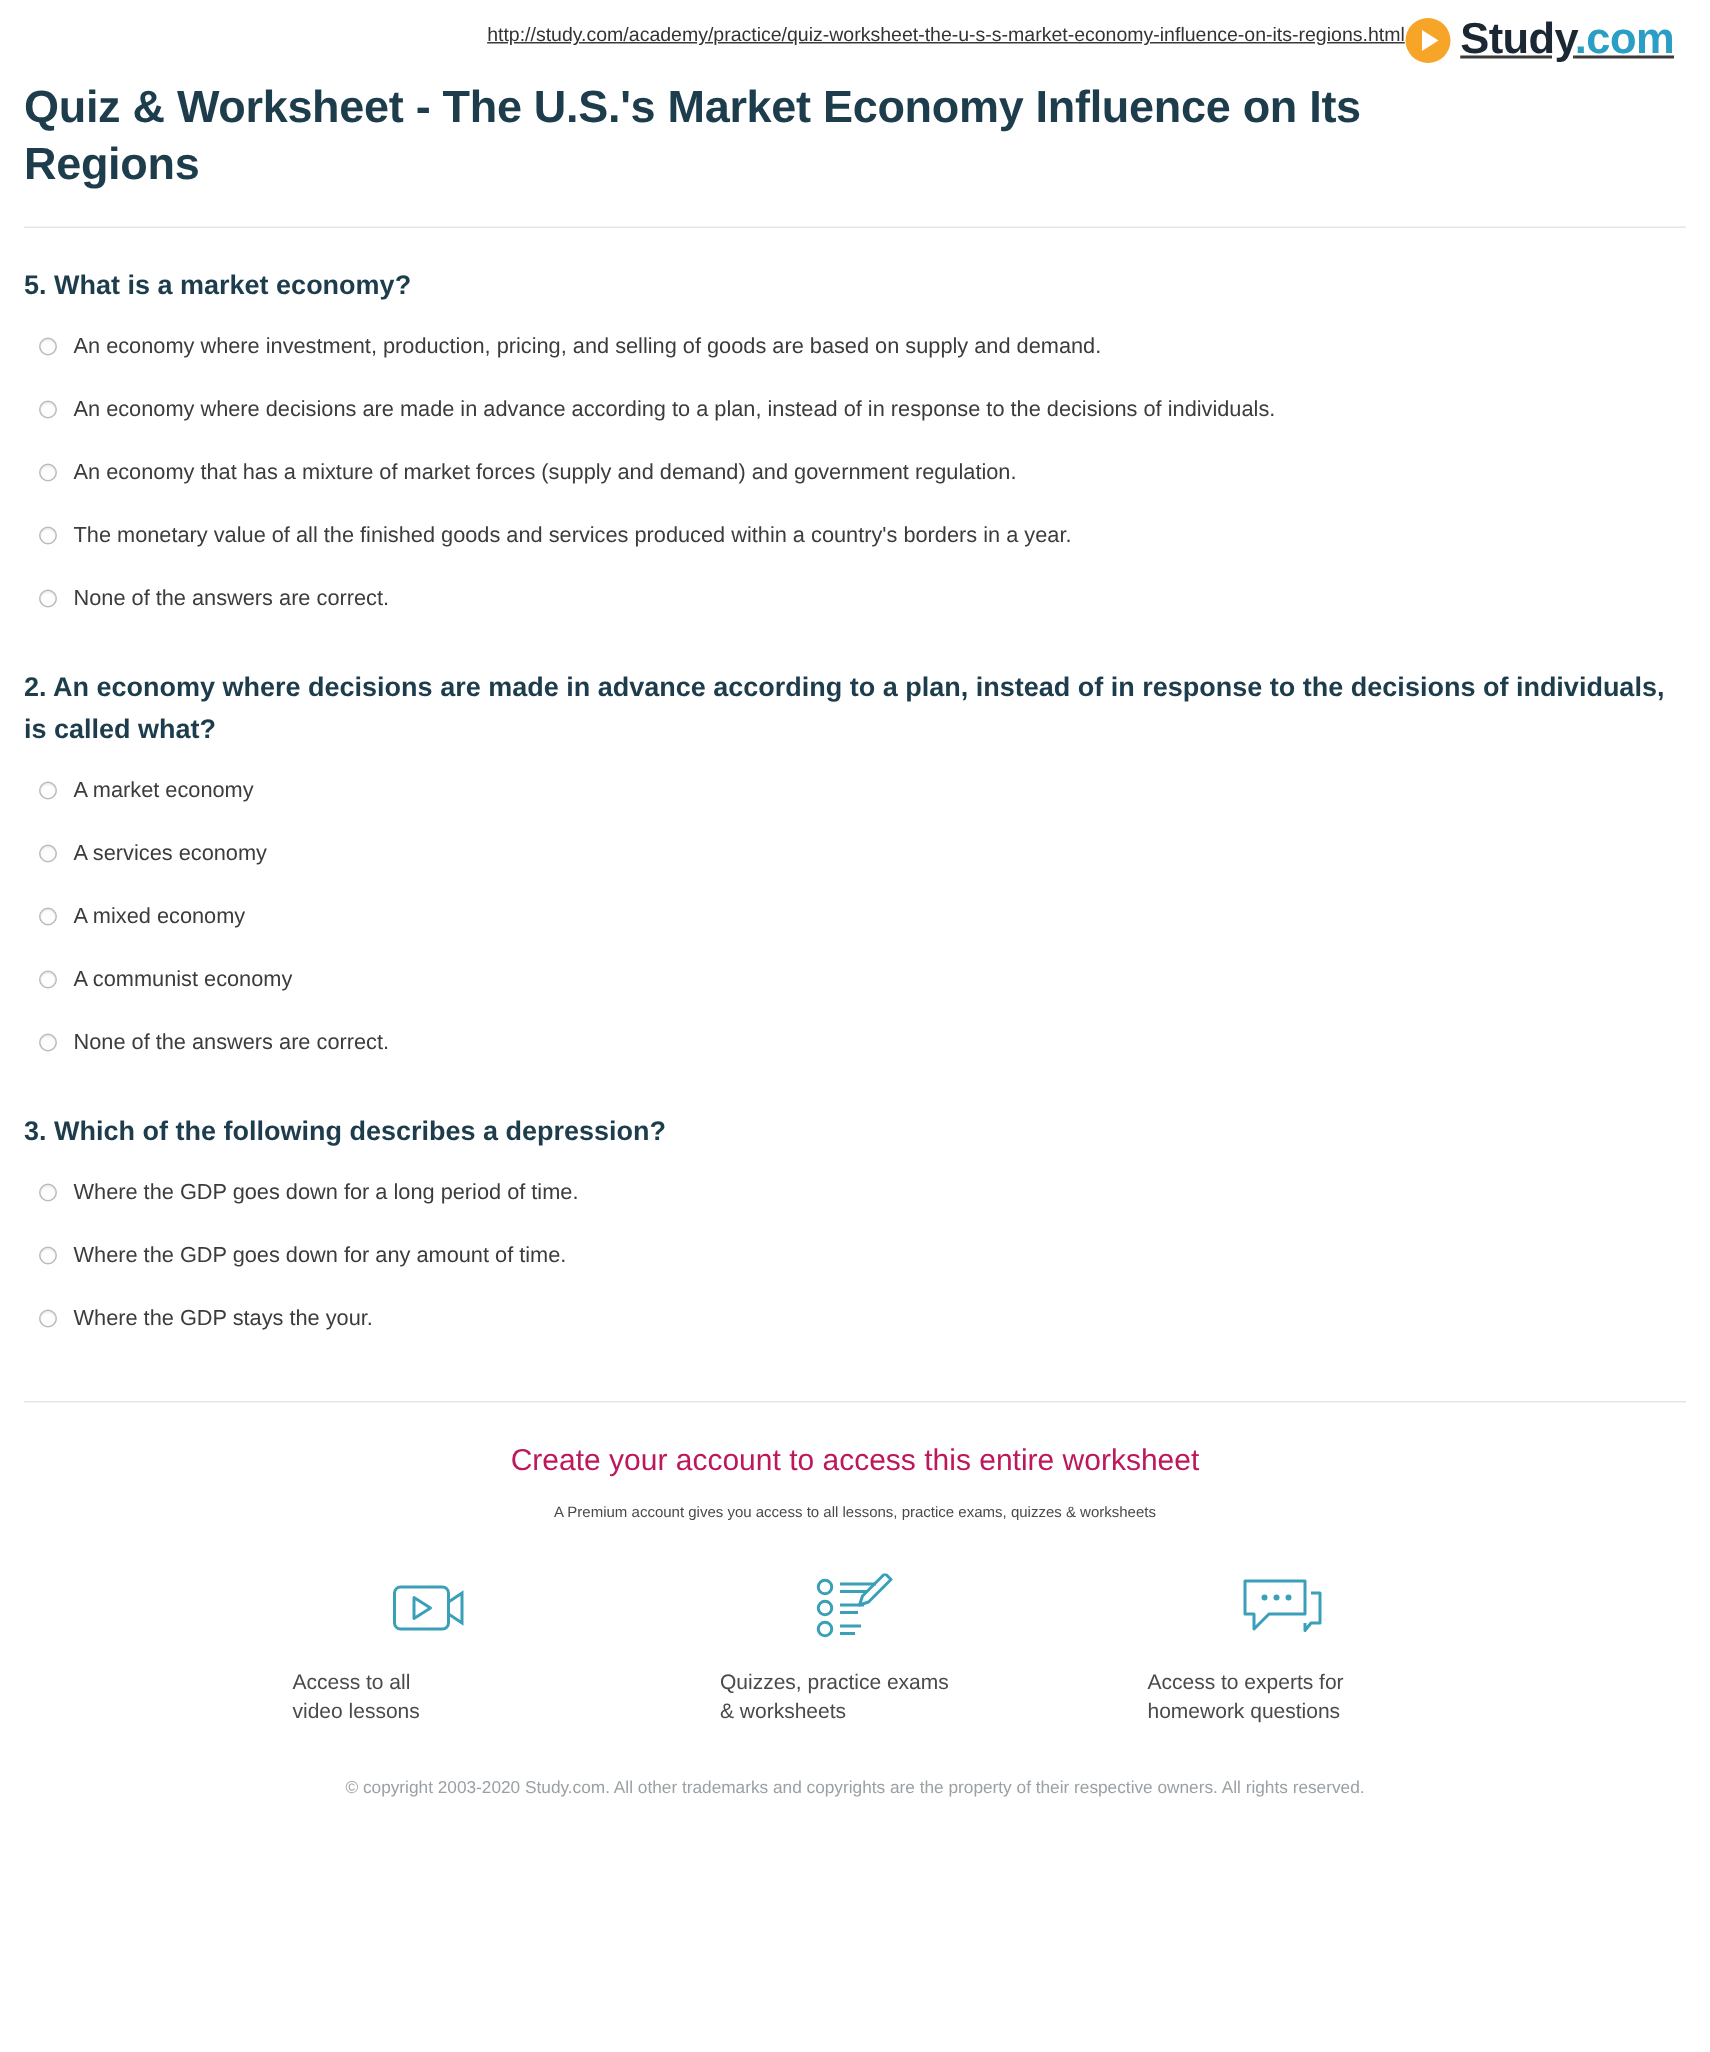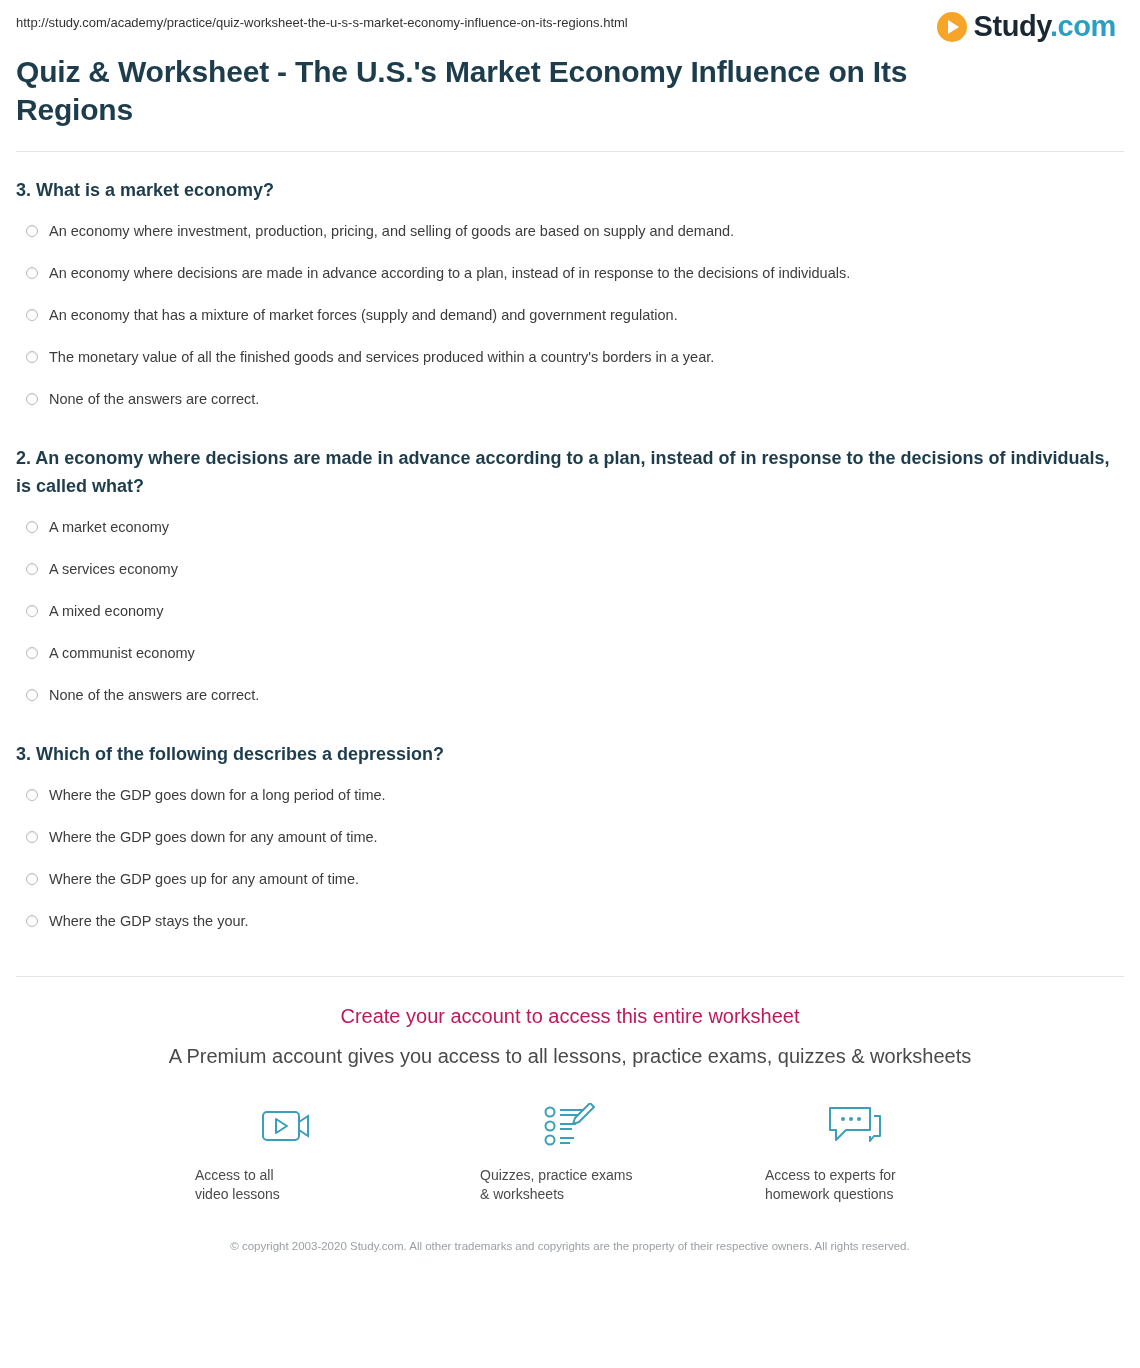--- a/index.html
+++ b/index.html
@@ -17,23 +17,24 @@
   }
   .page {
     width: 1140px;
     padding: 0 16px;
   }
 
   
   .topbar {
     display: flex;
     align-items: flex-start;
-    justify-content: space-between;
+    justify-content: flex-end;
     padding: 10px 0 4px 0;
     min-height: 44px;
+    text-decoration: underline;
   }
   .url {
     font-size: 13px;
     color: #333;
     line-height: 18px;
     padding-top: 4px;
     word-break: break-all;
   }
   .logo {
     display: flex;
@@ -124,21 +125,21 @@
     padding-top: 26px;
   }
   .promo-title {
     font-size: 20px;
     color: #be185d;
     line-height: 26px;
     margin: 0 0 8px 0;
     font-weight: normal;
   }
   .promo-sub {
-    font-size: 20px;
+    font-size: 10px;
     color: #4a4a4a;
     margin: 16px;
   }
   .features {
     display: flex;
     justify-content: center;
     gap: 105px;
     margin-top: 30px;
   }
   .feature {
@@ -177,21 +178,21 @@
     <div class="logo">
       <span class="logo-mark"></span>
       <span class="logo-text"><span>Study</span><span class="dot">.com</span></span>
     </div>
   </div>
 
   <h1 class="title">Quiz &amp; Worksheet - The U.S.'s Market Economy Influence on Its Regions</h1>
   <hr class="rule">
 
   <div class="question-block">
-    <p class="q-text">3. What is a market economy?</p>
+    <p class="q-text">5. What is a market economy?</p>
     <ul class="answers">
       <li class="answer">
         <span class="radio"></span>
         <span class="answer-text">An economy where investment, production, pricing, and selling of goods are based on supply and demand.</span>
       </li>
       <li class="answer">
         <span class="radio"></span>
         <span class="answer-text">An economy where decisions are made in advance according to a plan, instead of in response to the decisions of individuals.</span>
       </li>
       <li class="answer">
@@ -238,24 +239,20 @@
   <div class="question-block">
     <p class="q-text">3. Which of the following describes a depression?</p>
     <ul class="answers">
       <li class="answer">
         <span class="radio"></span>
         <span class="answer-text">Where the GDP goes down for a long period of time.</span>
       </li>
       <li class="answer">
         <span class="radio"></span>
         <span class="answer-text">Where the GDP goes down for any amount of time.</span>
-      </li>
-      <li class="answer">
-        <span class="radio"></span>
-        <span class="answer-text">Where the GDP goes up for any amount of time.</span>
       </li>
       <li class="answer">
         <span class="radio"></span>
         <span class="answer-text">Where the GDP stays the your.</span>
       </li>
     </ul>
   </div>
 
   <hr class="promo-sep">
 

